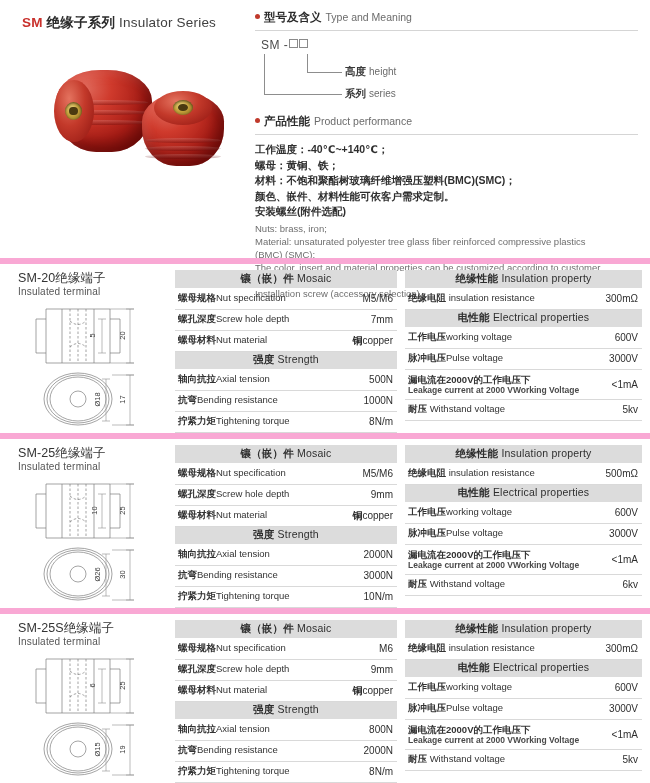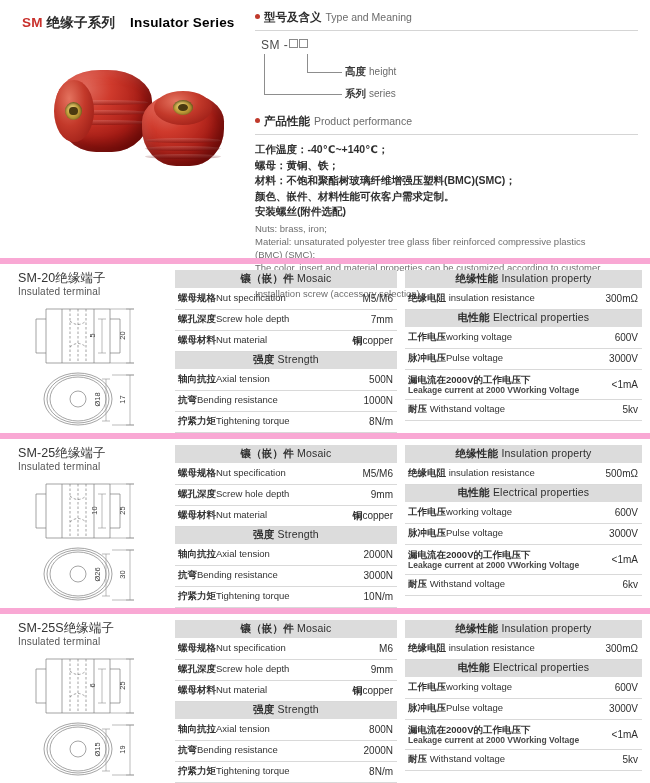--- a/index.html
+++ b/index.html
@@ -16,21 +16,21 @@
   .header { display: flex; width: 650px; height: 258px; }
   .header-left { width: 250px; position: relative; }
   .header-right { width: 400px; padding: 10px 12px 0 5px; }
 
   .main-title {
     font-size: 13.5px; font-weight: bold; letter-spacing: .2px;
     padding: 14px 0 0 22px; white-space: nowrap;
   }
   .main-title .sm { color: #c9302c; }
   .main-title .cn { color: #2b2b2b; }
-  .main-title .en { color: #000000; font-weight: bold; margin-left: 11px; }
+  .main-title .en { color: #404040; font-weight: normal; }
 
   
   .photo { position: absolute; left: 38px; top: 52px; width: 205px; height: 140px; }
   .insul { position: absolute; }
   .insul .body {
     position: absolute; left: 0; top: 0; width: 100%; height: 100%;
     border-radius: 46% 46% 42% 42% / 38% 38% 52% 52%;
     background:
       radial-gradient(ellipse at 30% 22%, #e06a5c 0%, #cf3a2c 28%, #a81d16 62%, #7d0f0c 100%);
     box-shadow: inset -6px -8px 14px rgba(70,0,0,.55), inset 5px 5px 10px rgba(255,150,140,.25);

